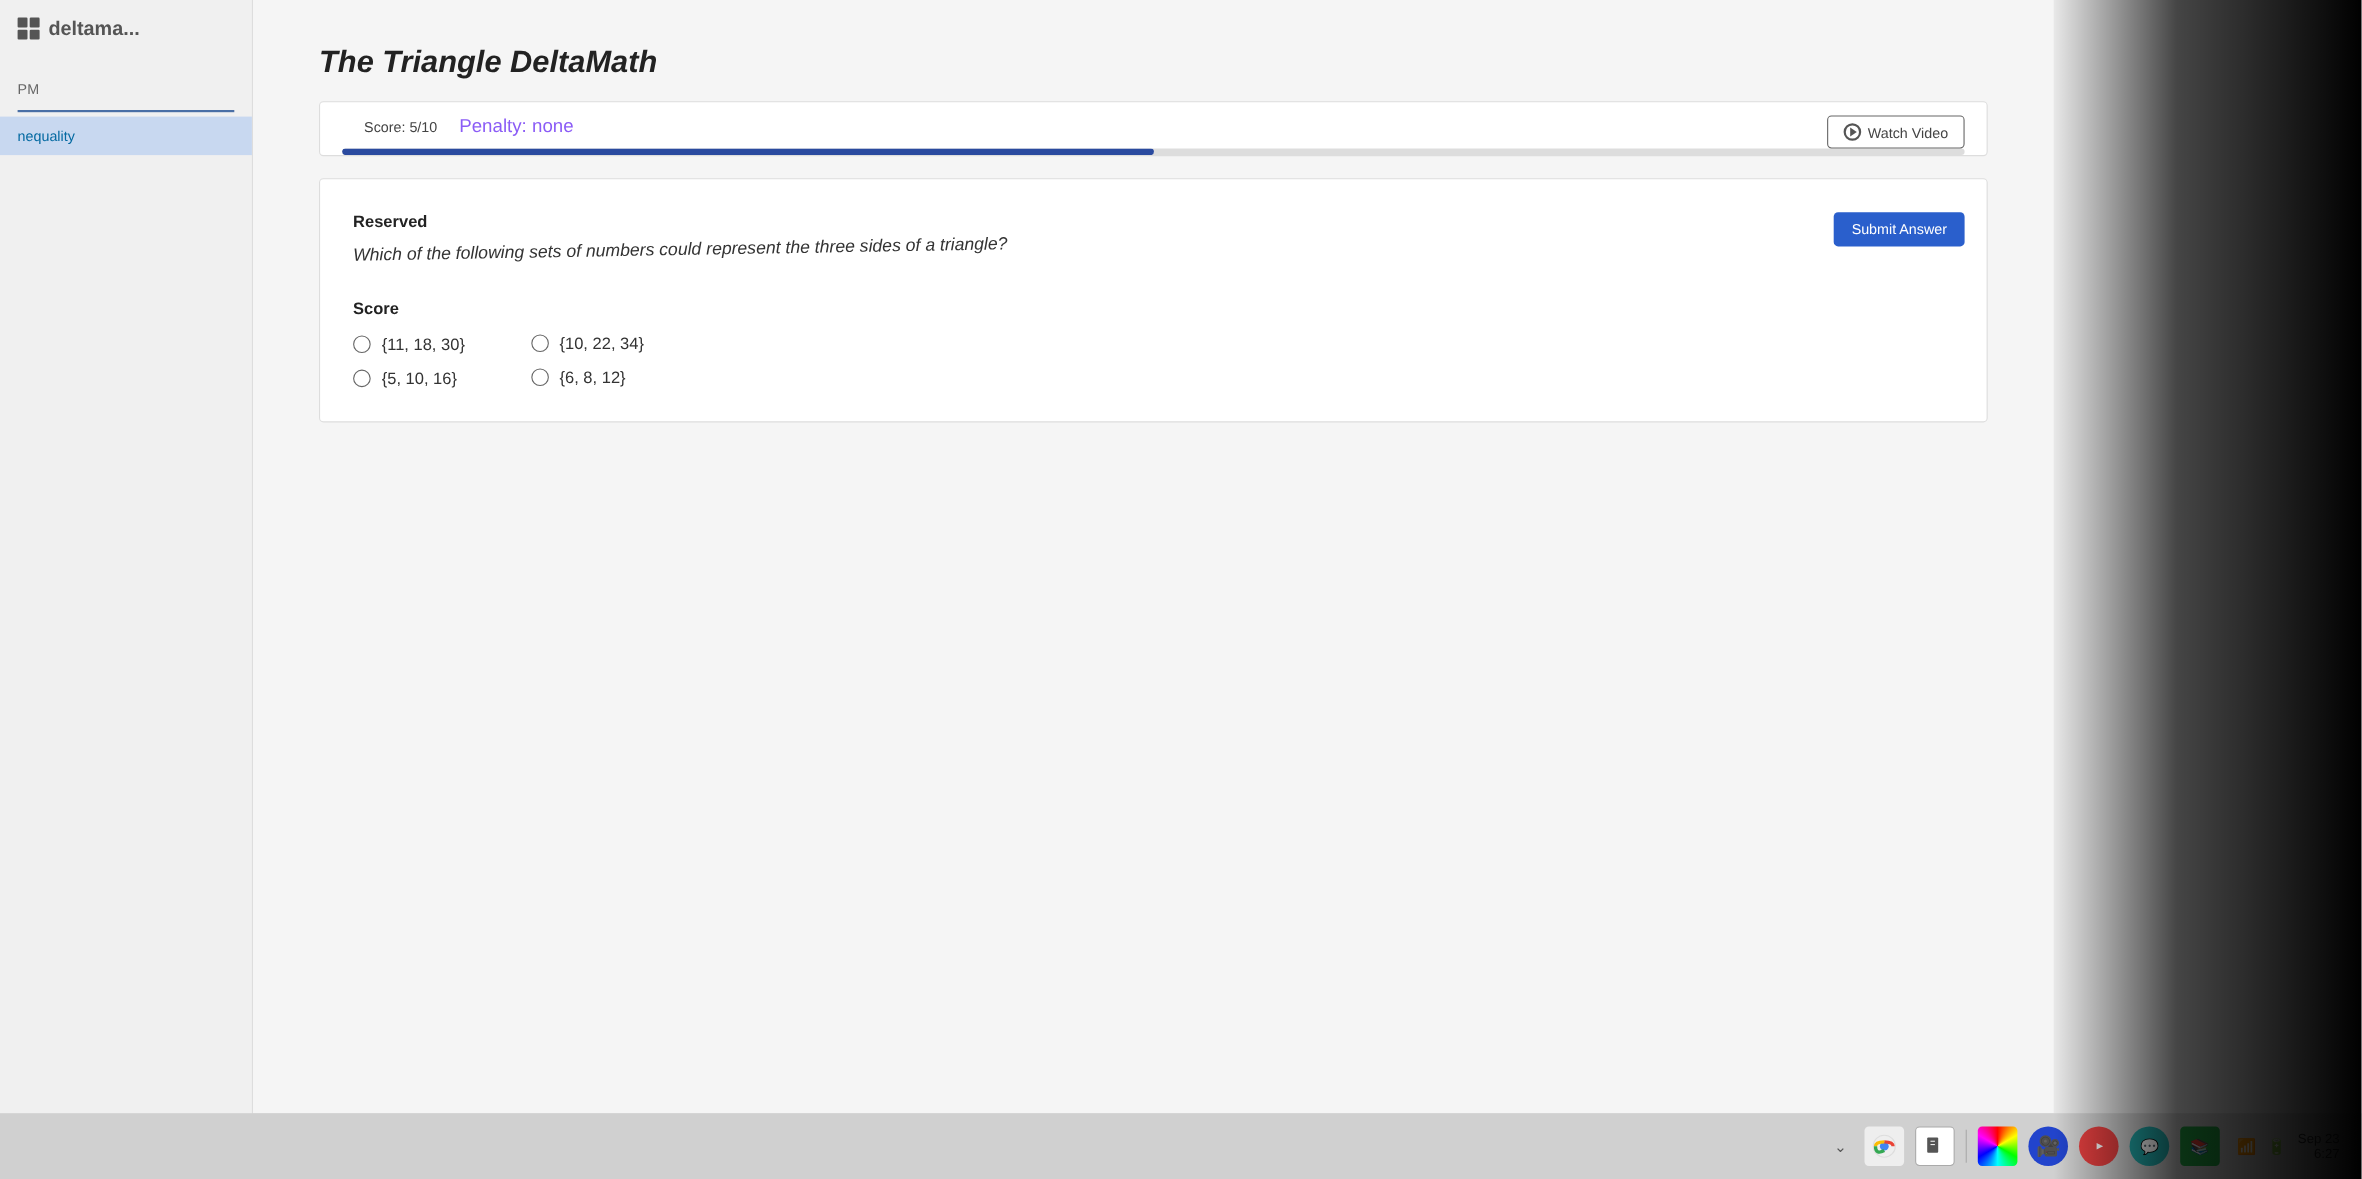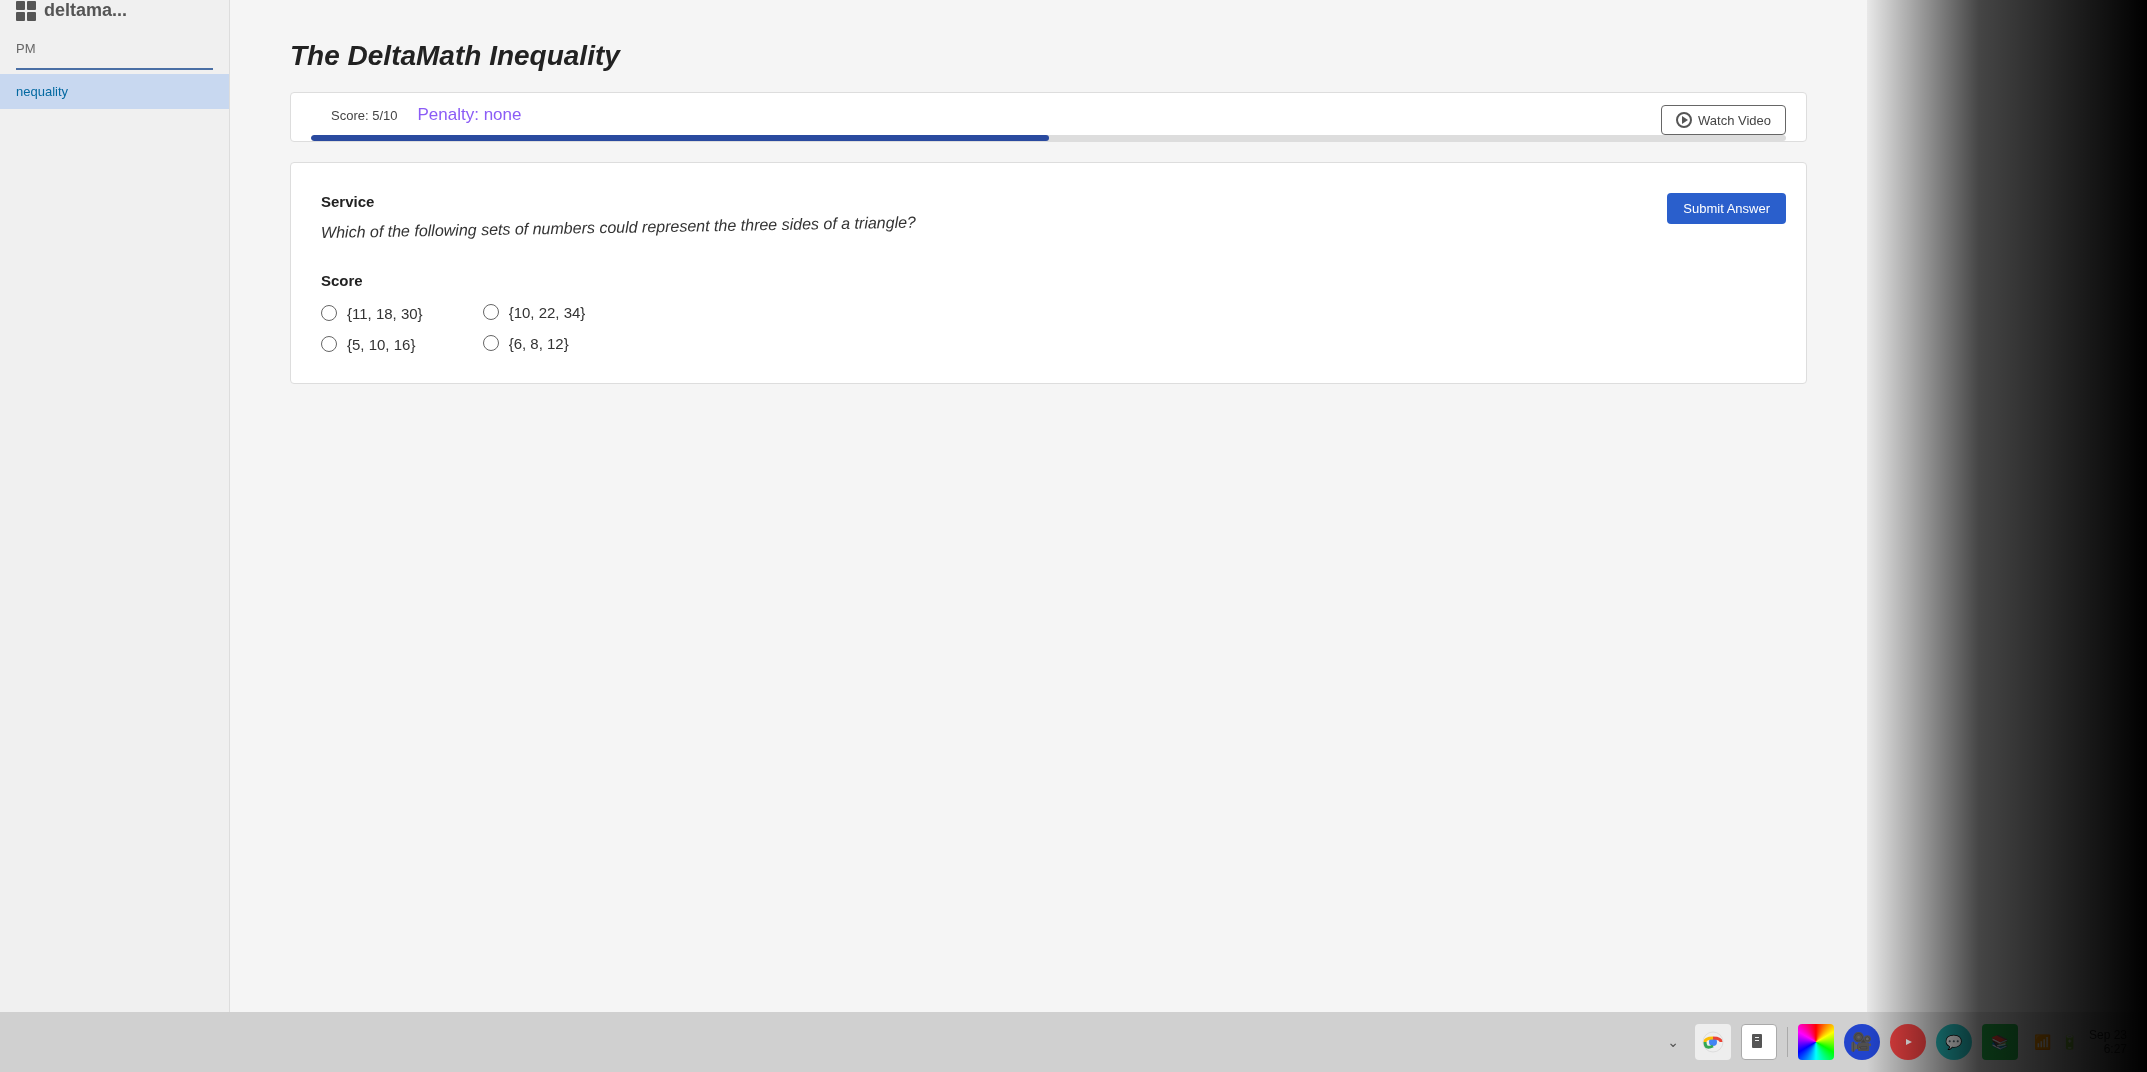--- a/index.html
+++ b/index.html
@@ -28,26 +28,26 @@
       position: absolute;
       left: 0;
       top: 0;
       width: 230px;
       height: 100%;
       background: #f0f0f0;
       border-right: 1px solid #ddd;
     }
 
     .sidebar-logo {
-      padding: 0 16px;
+      padding: 16px 16px;
       font-size: 18px;
       font-weight: bold;
       color: #555;
       display: flex;
-      align-items: center;
+      align-items: flex-start;
       gap: 8px;
     }
 
     .sidebar-logo-icon {
       display: grid;
       grid-template-columns: 1fr 1fr;
       gap: 2px;
       width: 20px;
       height: 20px;
     }
@@ -354,41 +354,41 @@
     </div>
     <span>deltama...</span>
   </div>
   <div class="sidebar-pm">PM</div>
   <div class="sidebar-divider"></div>
   <div class="sidebar-item-active">nequality</div>
 </div>
 
 <div class="main-content">
 
-  <h1 class="page-title">The DeltaMath Inequality</h1>
+  <h1 class="page-title">The Triangle DeltaMath</h1>
 
   <div class="score-section">
     <div class="score-row">
       <span class="score-text">Score: 5/10</span>
       <span class="penalty-text">Penalty: none</span>
     </div>
     <div class="progress-bar-container">
       <div class="progress-bar-fill"></div>
     </div>
     <button class="watch-video-btn">
       <div class="watch-video-icon"></div>
       <span>Watch Video</span>
     </button>
   </div>
 
   <div class="question-area">
 
     <button class="submit-btn">Submit Answer</button>
 
-    <div class="question-label">Service</div>
+    <div class="question-label">Reserved</div>
     <div class="question-text">Which of the following sets of numbers could represent the three sides of a triangle?</div>
 
     <div class="answer-section">
       <div>
         <div class="answer-label">Score</div>
         <div class="answer-column">
           <label class="answer-option">
             <div class="radio-circle"></div>
             <span>{11, 18, 30}</span>
           </label>

